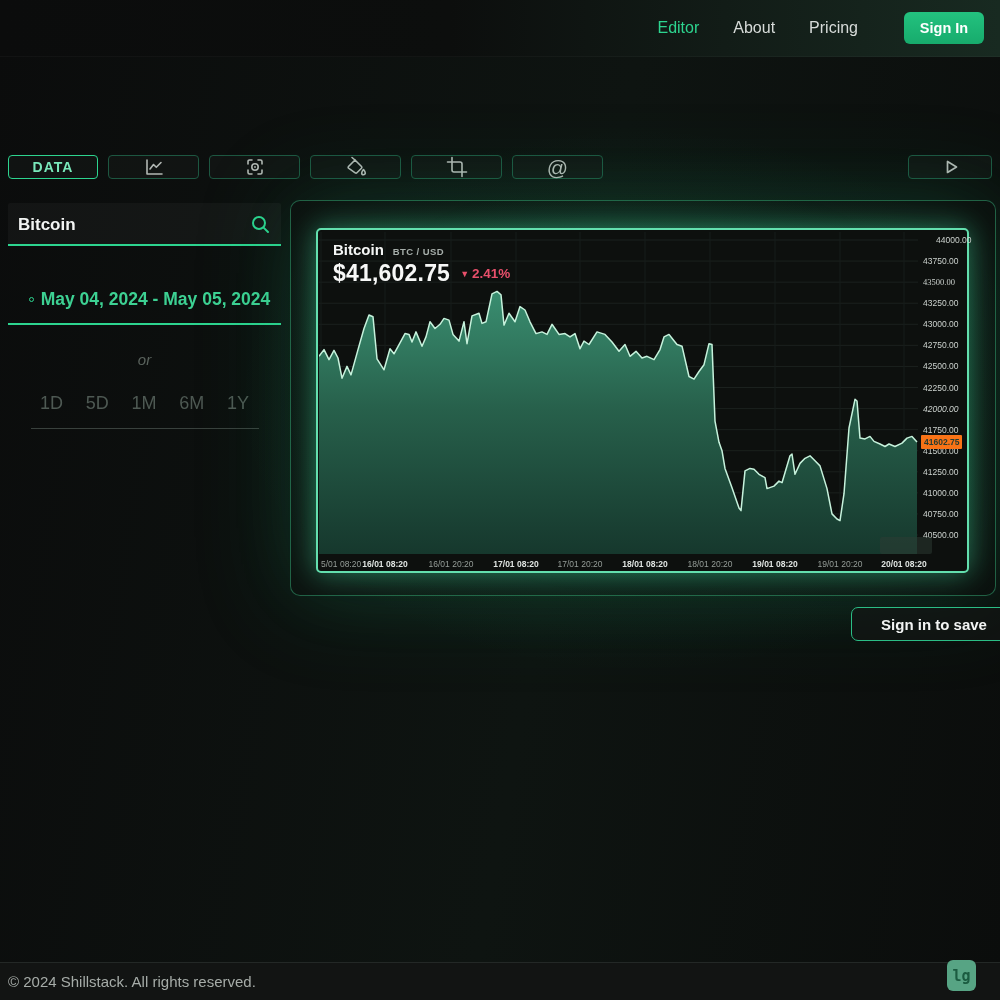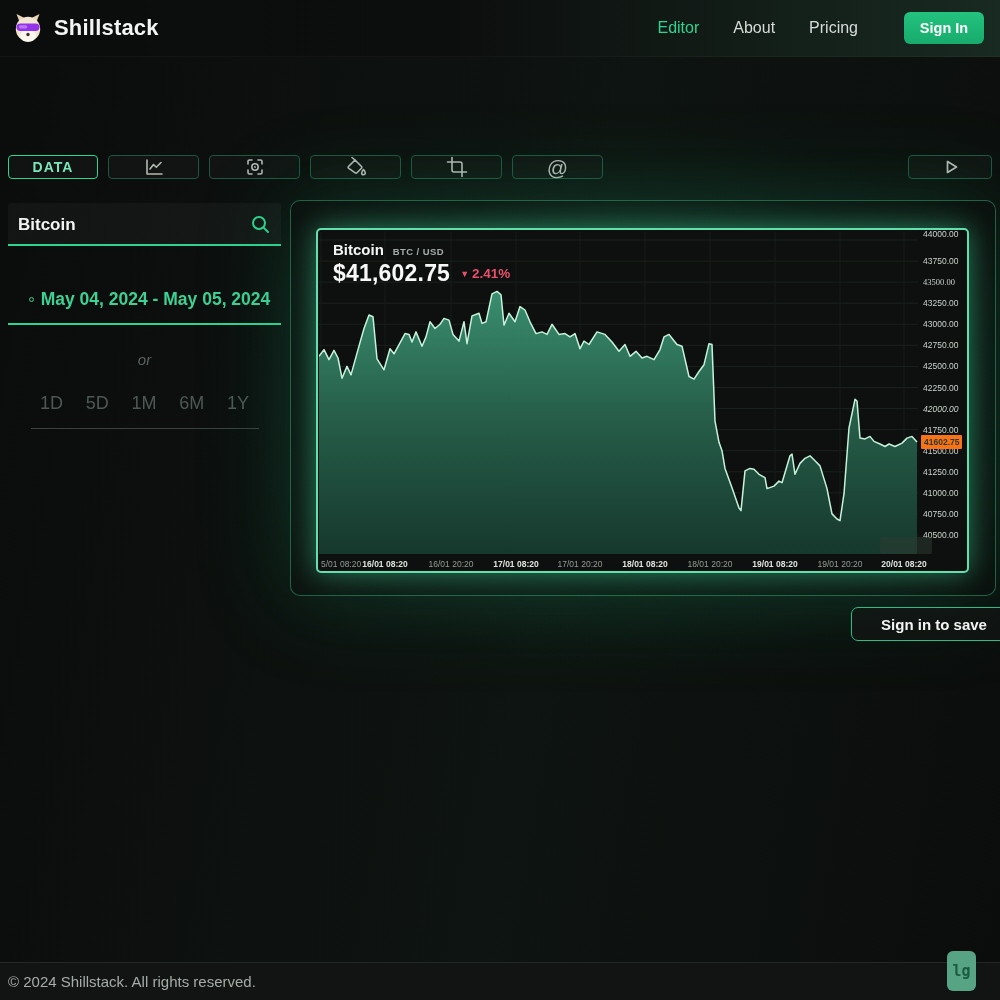--- a/index.html
+++ b/index.html
@@ -80,40 +80,28 @@
   .ttick.bold{color:#dfe4e1;font-weight:700;}
   .scroll-thumb{position:absolute;left:562px;top:307px;width:52px;height:17px;
     background:rgba(45,60,52,.5);border-radius:2px;z-index:2;}
   
   .save-btn{position:absolute;top:607px;left:851px;width:166px;height:34px;
     border:1px solid #2bbd85;border-radius:7px;background:rgba(18,22,20,.7);
     color:#f2f4f3;font-weight:700;font-size:15px;font-family:inherit;cursor:pointer;}
   .footer{position:absolute;left:0;right:0;bottom:0;height:38px;background:#121413;
     border-top:1px solid #232826;display:flex;align-items:center;padding-left:8px;}
   .copy{color:#a6aca8;font-size:15px;}
-  .bp-badge{position:absolute;right:24px;bottom:9px;width:29px;height:40px;
+  .bp-badge{position:absolute;right:24px;bottom:9px;width:29px;height:31px;
     background:#57a484;color:#1b5c41;border-radius:6px;font:700 15px "DejaVu Sans Mono",monospace;
     display:flex;align-items:center;justify-content:center;}
 </style>
 </head>
 <body>
 
 <header class="header">
-  <div class="brand">
-    <svg width="32" height="32" viewBox="0 0 32 32">
-      <path d="M8 11 L4.5 2 L13.5 6.5 Z" fill="#e9d3b6"></path>
-      <path d="M24 11 L27.5 2 L18.5 6.5 Z" fill="#e9d3b6"></path>
-      <circle cx="16" cy="17" r="12.2" fill="#f2e6d0"></circle>
-      <ellipse cx="16" cy="24" rx="8" ry="6" fill="#fbf7ef"></ellipse>
-      <rect x="4.5" y="11.5" width="23" height="7.5" rx="3.7" fill="#9333ea"></rect>
-      <rect x="6.8" y="13.2" width="8.5" height="3.2" rx="1.6" fill="#c084fc" opacity=".85"></rect>
-      <circle cx="16" cy="22.5" r="1.7" fill="#3b2f23"></circle>
-    </svg>
-    <span class="brand-title">Shillstack</span>
-  </div>
   <nav class="nav">
     <a class="active">Editor</a>
     <a>About</a>
     <a>Pricing</a>
     <button class="signin">Sign In</button>
   </nav>
 </header>
 
 <div class="toolbar">
   <button class="tbtn data">DATA</button>
@@ -228,21 +216,21 @@
             <line x1="391" x2="391" y1="0" y2="322" stroke="#171d1a" stroke-width="1"></line>
             <line x1="456" x2="456" y1="0" y2="322" stroke="#171d1a" stroke-width="1"></line>
             <line x1="521" x2="521" y1="0" y2="322" stroke="#171d1a" stroke-width="1"></line>
             <line x1="585" x2="585" y1="0" y2="322" stroke="#171d1a" stroke-width="1"></line>
           </g>
         <path id="area-path" fill="url(#areaGrad)" stroke="none" d="M0.0,124.3 L5.0,117.6 L10.0,127.7 L15.0,118.4 L19.0,126.0 L23.0,146.2 L28.0,134.4 L32.0,142.9 L39.0,117.6 L45.0,96.5 L50.0,83.0 L54.0,84.7 L58.0,126.8 L65.0,137.8 L71.0,116.7 L75.0,121.8 L81.0,110.8 L86.0,101.6 L90.0,102.4 L93.0,110.0 L97.0,99.9 L103.0,114.2 L107.0,104.9 L111.0,89.8 L116.0,96.5 L121.0,92.3 L125.0,86.4 L130.0,88.1 L134.0,102.4 L140.0,109.1 L145.0,89.8 L148.0,111.7 L153.0,83.9 L160.0,81.3 L163.0,91.4 L167.0,89.8 L173.0,61.9 L178.0,59.4 L182.0,62.8 L185.0,93.1 L190.0,81.3 L196.0,89.8 L201.0,74.6 L206.0,78.0 L211.0,89.8 L217.0,101.6 L223.0,99.9 L228.0,102.4 L233.0,92.3 L240.0,102.4 L246.0,101.6 L251.0,104.9 L256.0,101.6 L261.0,116.7 L265.0,109.1 L270.0,112.5 L278.0,99.9 L286.0,102.4 L293.0,110.0 L300.0,119.3 L306.0,112.5 L311.0,124.3 L317.0,119.3 L323.0,126.0 L328.0,124.3 L335.0,127.7 L341.0,117.6 L345.0,104.9 L350.0,102.4 L354.0,107.5 L358.0,112.5 L363.0,114.2 L370.0,144.5 L375.0,147.1 L380.0,139.5 L385.0,132.7 L390.0,111.7 L393.0,112.5 L396.0,189.2 L400.0,210.3 L403.0,218.7 L406.0,236.4 L413.0,255.8 L420.0,276.0 L422.0,278.6 L426.0,238.9 L431.0,236.4 L435.0,237.3 L440.0,242.3 L446.0,245.7 L448.0,256.6 L455.0,254.1 L460.0,249.1 L463.0,250.7 L471.0,223.8 L473.0,222.1 L476.0,242.3 L481.0,231.4 L486.0,226.3 L491.0,223.8 L496.0,228.8 L501.0,233.9 L508.0,256.6 L513.0,281.9 L518.0,287.0 L521.0,288.7 L525.0,261.7 L530.0,196.0 L536.0,167.3 L538.0,169.0 L541.0,206.1 L546.0,206.9 L551.0,204.4 L555.0,209.4 L561.0,212.0 L566.0,214.5 L570.0,212.0 L576.0,214.5 L583.0,211.1 L588.0,206.1 L593.0,204.4 L598.0,210.0 L598,322 L0,322 Z"></path>
         <path id="line-path" fill="none" stroke="#c6f2dc" stroke-width="1.5" stroke-linejoin="round" d="M0.0,124.3 L5.0,117.6 L10.0,127.7 L15.0,118.4 L19.0,126.0 L23.0,146.2 L28.0,134.4 L32.0,142.9 L39.0,117.6 L45.0,96.5 L50.0,83.0 L54.0,84.7 L58.0,126.8 L65.0,137.8 L71.0,116.7 L75.0,121.8 L81.0,110.8 L86.0,101.6 L90.0,102.4 L93.0,110.0 L97.0,99.9 L103.0,114.2 L107.0,104.9 L111.0,89.8 L116.0,96.5 L121.0,92.3 L125.0,86.4 L130.0,88.1 L134.0,102.4 L140.0,109.1 L145.0,89.8 L148.0,111.7 L153.0,83.9 L160.0,81.3 L163.0,91.4 L167.0,89.8 L173.0,61.9 L178.0,59.4 L182.0,62.8 L185.0,93.1 L190.0,81.3 L196.0,89.8 L201.0,74.6 L206.0,78.0 L211.0,89.8 L217.0,101.6 L223.0,99.9 L228.0,102.4 L233.0,92.3 L240.0,102.4 L246.0,101.6 L251.0,104.9 L256.0,101.6 L261.0,116.7 L265.0,109.1 L270.0,112.5 L278.0,99.9 L286.0,102.4 L293.0,110.0 L300.0,119.3 L306.0,112.5 L311.0,124.3 L317.0,119.3 L323.0,126.0 L328.0,124.3 L335.0,127.7 L341.0,117.6 L345.0,104.9 L350.0,102.4 L354.0,107.5 L358.0,112.5 L363.0,114.2 L370.0,144.5 L375.0,147.1 L380.0,139.5 L385.0,132.7 L390.0,111.7 L393.0,112.5 L396.0,189.2 L400.0,210.3 L403.0,218.7 L406.0,236.4 L413.0,255.8 L420.0,276.0 L422.0,278.6 L426.0,238.9 L431.0,236.4 L435.0,237.3 L440.0,242.3 L446.0,245.7 L448.0,256.6 L455.0,254.1 L460.0,249.1 L463.0,250.7 L471.0,223.8 L473.0,222.1 L476.0,242.3 L481.0,231.4 L486.0,226.3 L491.0,223.8 L496.0,228.8 L501.0,233.9 L508.0,256.6 L513.0,281.9 L518.0,287.0 L521.0,288.7 L525.0,261.7 L530.0,196.0 L536.0,167.3 L538.0,169.0 L541.0,206.1 L546.0,206.9 L551.0,204.4 L555.0,209.4 L561.0,212.0 L566.0,214.5 L570.0,212.0 L576.0,214.5 L583.0,211.1 L588.0,206.1 L593.0,204.4 L598.0,210.0"></path>
       </svg>
     </div>
     <div class="paxis" id="paxis">
-        <div class="ptick" style="top: 2px;">44000.00</div>
+        <div class="ptick" style="top: 8px; margin-left: 13px;">44000.00</div>
         <div class="ptick" style="top: 29.0714px;">43750.00</div>
         <div class="ptick" style="top: 50.1429px; font-family: Liberation Serif, serif;">43500.00</div>
         <div class="ptick" style="top: 71.2143px;">43250.00</div>
         <div class="ptick" style="top: 92.2857px;">43000.00</div>
         <div class="ptick" style="top: 113.357px;">42750.00</div>
         <div class="ptick" style="top: 134.429px;">42500.00</div>
         <div class="ptick" style="top: 155.5px;">42250.00</div>
         <div class="ptick" style="top: 176.571px; font-style: italic;">42000.00</div>
         <div class="ptick" style="top: 197.643px;">41750.00</div>
         <div class="ptick" style="top: 218.714px;">41500.00</div>

